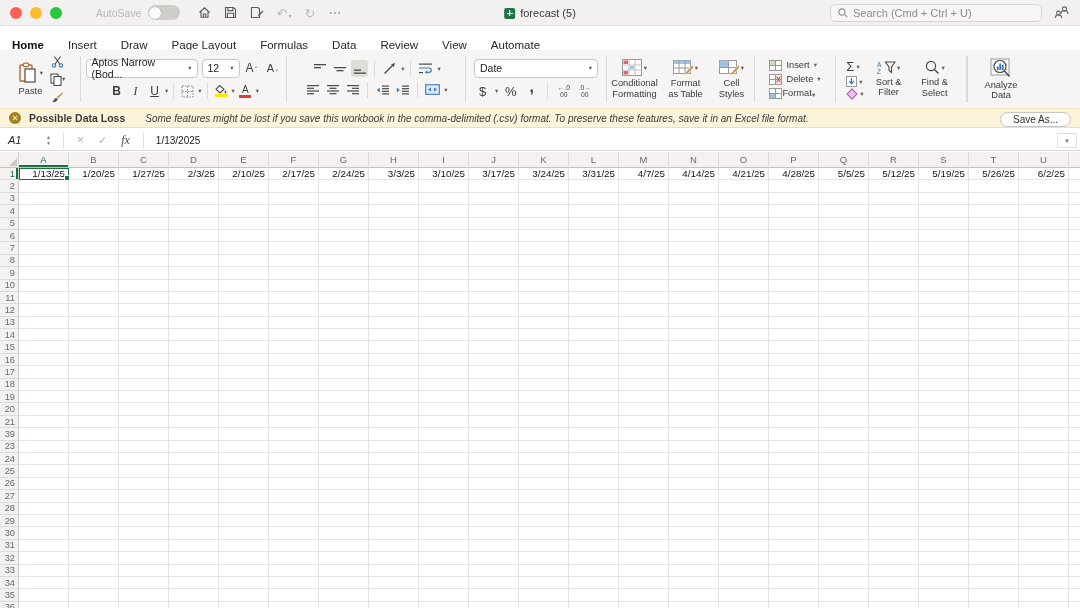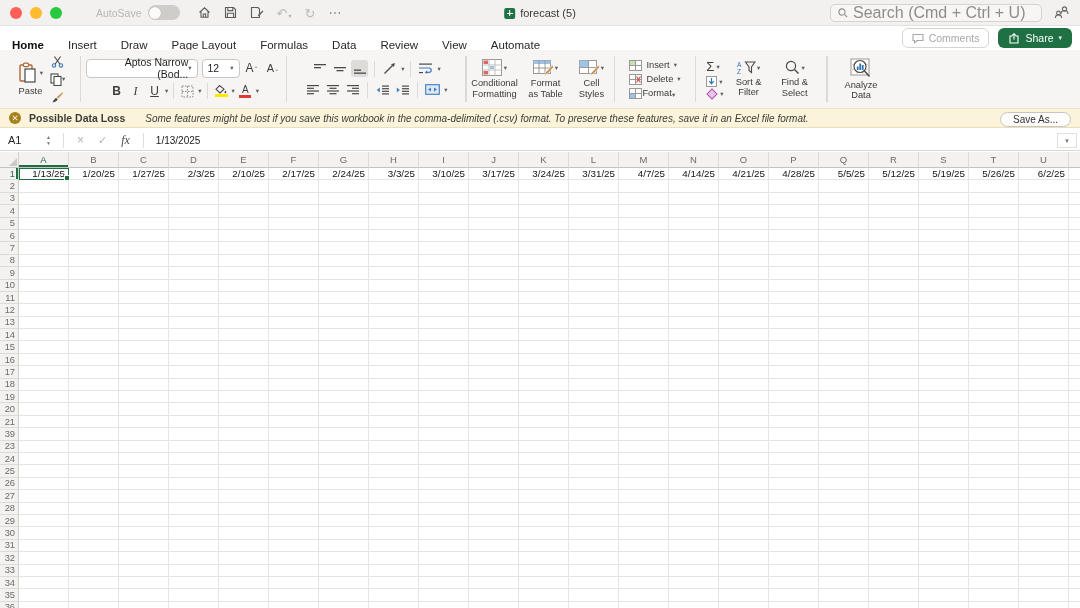--- a/index.html
+++ b/index.html
@@ -24,21 +24,21 @@
   .mini-chev { font-size:6px; color:#b3b1ad; margin-left:1px; }
   .dots { font-size:13px; color:#7c7a76; letter-spacing:1px; }
   .doc-title { position:absolute; left:50%; top:0; height:26px; transform:translateX(-50%);
     display:flex; align-items:center; gap:5px; font-size:11px; color:#3c3b39; }
   .xlicon { width:11px; height:11px; background:#217346; border-radius:2px; position:relative; }
   .xlicon::after { content:""; position:absolute; inset:2.5px; background:
     linear-gradient(#fff,#fff) center/7px 1px no-repeat,
     linear-gradient(#fff,#fff) center/1px 7px no-repeat; }
   .search-box { position:absolute; right:38px; top:4px; width:212px; height:18px; background:#f7f6f4;
     border:1px solid #d6d4d0; border-radius:5px; display:flex; align-items:center; gap:5px; padding:0 7px; }
-  .search-box .ph { font-size:16px; color:#8f8d89; }
+  .search-box .ph { font-size:11px; color:#8f8d89; }
   .people { position:absolute; right:10px; top:5px; }
 
   
   .tabbar { position:absolute; top:26px; left:0; right:0; height:24px; background:#fff; display:flex; align-items:center; }
   .tabs { display:flex; align-items:center; gap:24px; padding-left:12px; }
   .tab { font-size:11.5px; color:#262626; position:relative; padding:4px 0 6px; cursor:default;margin-top:16px; }
   .tab.active { font-weight:700; color:#0f0f0f; }
   .tab.active::after { content:""; position:absolute; left:-2px; right:-2px; bottom:1px; height:2.5px; background:#217346; border-radius:2px; }
   .tabbar-right { position:absolute; right:8px; top:2px; display:flex; align-items:center; gap:9px; }
   .comments-btn { display:flex; align-items:center; gap:5px; height:20px; padding:0 9px;
@@ -71,21 +71,21 @@
   .warn-ico { width:12px; height:12px; border-radius:50%; background:#a5811c; color:#fbf3da;
     font-size:8.5px; display:flex; align-items:center; justify-content:center; margin-right:8px; }
   .banner b { font-size:10.5px; color:#3c3b39; margin-right:20px; }
   .banner span.msg { font-size:10px; color:#3c3b39;font-style:italic; }
   .saveas-btn { position:absolute; right:9px; top:2.5px; height:15px; padding:0 12px; background:#fefdfb;
     border:1px solid #c7c5c1; border-radius:9px; font-size:10px; color:#333; display:flex; align-items:center; }
 
   
   .fbar { position:absolute; top:130px; left:0; right:0; height:21px; background:#fff;
     border-bottom:1px solid #d9d7d4; display:flex; align-items:center; }
-  .namebox { width:46px; padding-left:8px; font-size:11px; color:#1f1f1f; }
+  .namebox { width:46px; padding-left:8px; font-size:11px; color:#1f1f1f;font-style:italic; }
   .stepper { display:flex; flex-direction:column; gap:1px; color:#7a7875; font-size:5px; line-height:1; margin-right:6px; }
   .fdiv { width:1px; height:15px; background:#e0deda; margin:0 6px; }
   .fx-x { color:#b4b2ae; font-size:12px; margin:0 7px; }
   .fx-check { color:#b4b2ae; font-size:11px; margin:0 7px; }
   .fx-fx { font-family:"Liberation Serif", serif; font-style:italic; font-size:12px; color:#4c4b49; margin:0 7px; }
   .fvalue { font-size:10px; color:#1a1a1a; margin-left:6px; }
   .fexpand { position:absolute; right:3px; top:3px; width:20px; height:15px; border:1px solid #e2e0dc;
     display:flex; align-items:center; justify-content:center; font-size:6px; color:#7a7875; background:#fff; }
 
   
@@ -174,36 +174,20 @@
       <span class="tab active">Home</span>
       <span class="tab">Insert</span>
       <span class="tab">Draw</span>
       <span class="tab">Page Layout</span>
       <span class="tab">Formulas</span>
       <span class="tab">Data</span>
       <span class="tab">Review</span>
       <span class="tab">View</span>
       <span class="tab">Automate</span>
     </div>
-    <div class="tabbar-right">
-      <div class="comments-btn">
-        <svg width="12" height="11" viewBox="0 0 12 11">
-            <path d="M1 1.5 H11 V7.5 H5 L2.5 9.8 V7.5 H1 Z" fill="none" stroke="#aaa8a4" stroke-width="1.1" stroke-linejoin="round"></path>
-          </svg>
-        <span>Comments</span>
-      </div>
-      <div class="share-btn">
-        <svg width="12" height="11" viewBox="0 0 12 11">
-            <path d="M4.5 3 H2 V10 H10 V3 H7.5" fill="none" stroke="#fff" stroke-width="1.1"></path>
-            <path d="M6 6.5 V0.8 M4 2.6 L6 0.7 L8 2.6" fill="none" stroke="#fff" stroke-width="1.1"></path>
-          </svg>
-        <span>Share</span>
-        <span class="chev">▾</span>
-      </div>
-    </div>
   </div>
 
   <div class="ribbon">
 
     <div class="rgroup" style="width:80px;">
       <div class="big-btn">
         <span class="row" style="gap:2px;">
           <svg width="20" height="22" viewBox="0 0 20 22">
               <rect x="2" y="3" width="12" height="16" rx="1" fill="none" stroke="#b06a34" stroke-width="1.4"></rect>
               <rect x="5.5" y="1.2" width="5" height="3.4" rx="1" fill="#fff" stroke="#b06a34" stroke-width="1.2"></rect>
@@ -231,21 +215,21 @@
         <span class="sbtn">
           <svg width="13" height="13" viewBox="0 0 13 13">
               <path d="M11.5 1.2 L5.8 6 L7.4 7.6 L12.2 2 Z" fill="#c89456"></path>
               <path d="M5.2 6.8 L6.8 8.4 C6 10.2 4 10.6 1.4 11.6 C2.6 9.4 3.2 8 5.2 6.8 Z" fill="#4a4a48"></path>
             </svg>
         </span>
       </div>
     </div>
     <div class="rsep"></div>
 
-    <div class="rgroup" style="width:205px;text-align:right;">
+    <div class="rgroup" style="width:205px;">
       <div class="col" style="gap:5px;">
         <div class="row" style="gap:4px;">
           <div class="combo" style="width:112px;">
             <span>Aptos Narrow (Bod...</span>
               <span class="chev">▾</span>
           </div>
           <div class="combo" style="width:38px;">
             <span>12</span>
               <span class="chev">▾</span>
           </div>
@@ -378,20 +362,41 @@
                 <rect x="0.7" y="0.7" width="13.6" height="9.6" fill="#dce9f5" stroke="#3e7bbf" stroke-width="1.1"></rect>
                 <path d="M3 5.5 L6 3.5 V7.5 Z M12 5.5 L9 3.5 V7.5 Z" fill="#3e7bbf"></path>
               </svg>
           </span>
           <span class="chev">▾</span>
         </div>
       </div>
     </div>
     <div class="rsep"></div>
 
+    <div class="rgroup" style="width:140px;">
+      <div class="col" style="gap:5px; align-items:flex-start;">
+        <div class="combo" style="width:124px;">
+          <span>Date</span>
+            <span class="chev">▾</span>
+        </div>
+        <div class="row" style="gap:4px;">
+          <span class="sbtn" style="font-size:13px;">$</span>
+          <span class="chev">▾</span>
+          <span class="sbtn" style="font-size:13px;">%</span>
+          <span class="sbtn" style="font-size:16px; font-weight:700; line-height:6px; padding-bottom:8px;">,</span>
+          <span class="vline"></span>
+          <span class="sbtn">
+              <span class="two7"><span style="color:#3e7bbf;">←</span>.0<br>00</span>
+            </span>
+          <span class="sbtn">
+              <span class="two7">.0<span style="color:#3e7bbf;">→</span><br>00</span>
+            </span>
+        </div>
+      </div>
+    </div>
     <div class="rsep"></div>
 
     <div class="rgroup" style="width:147px; gap:2px;align-items:center;">
       <div class="big-btn" style="width:52px;">
         <span class="row" style="gap:2px;">
           <svg width="20" height="17" viewBox="0 0 20 17">
               <rect x="0.5" y="0.5" width="19" height="16" fill="#fff" stroke="#9b9997"></rect>
               <path d="M7 0.5 V16.5 M13 0.5 V16.5 M0.5 6 H19.5 M0.5 11 H19.5" stroke="#c3c1bd"></path>
               <rect x="1.5" y="1.5" width="4.5" height="3.5" fill="#e06666"></rect>
               <rect x="8" y="7" width="4" height="3" fill="#9dc3e6"></rect>

